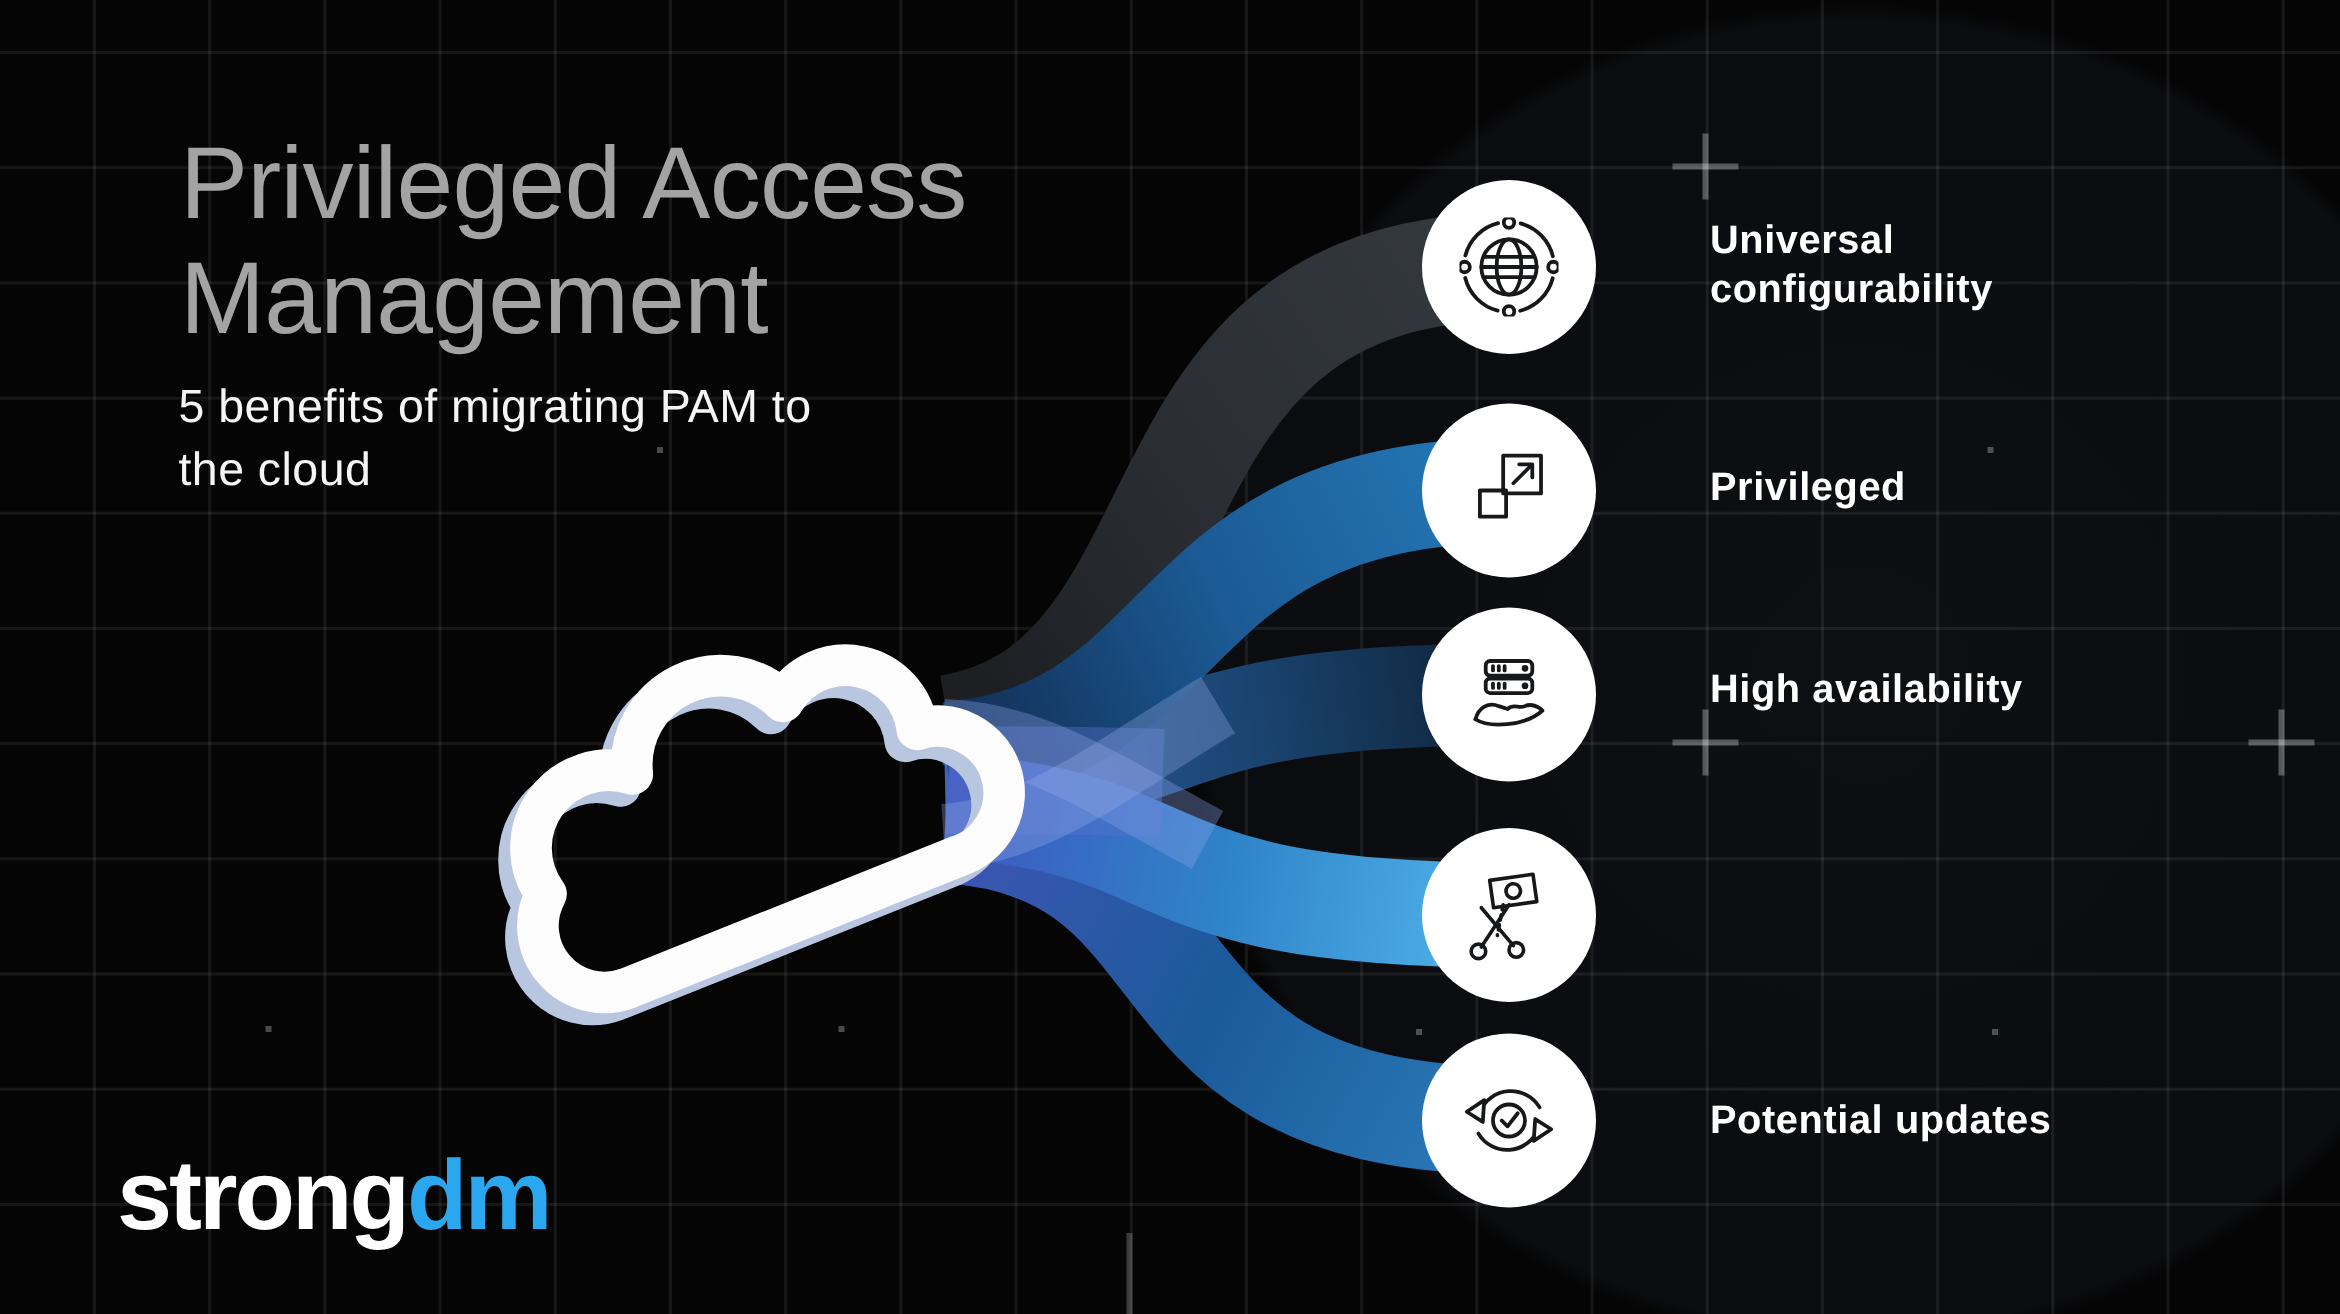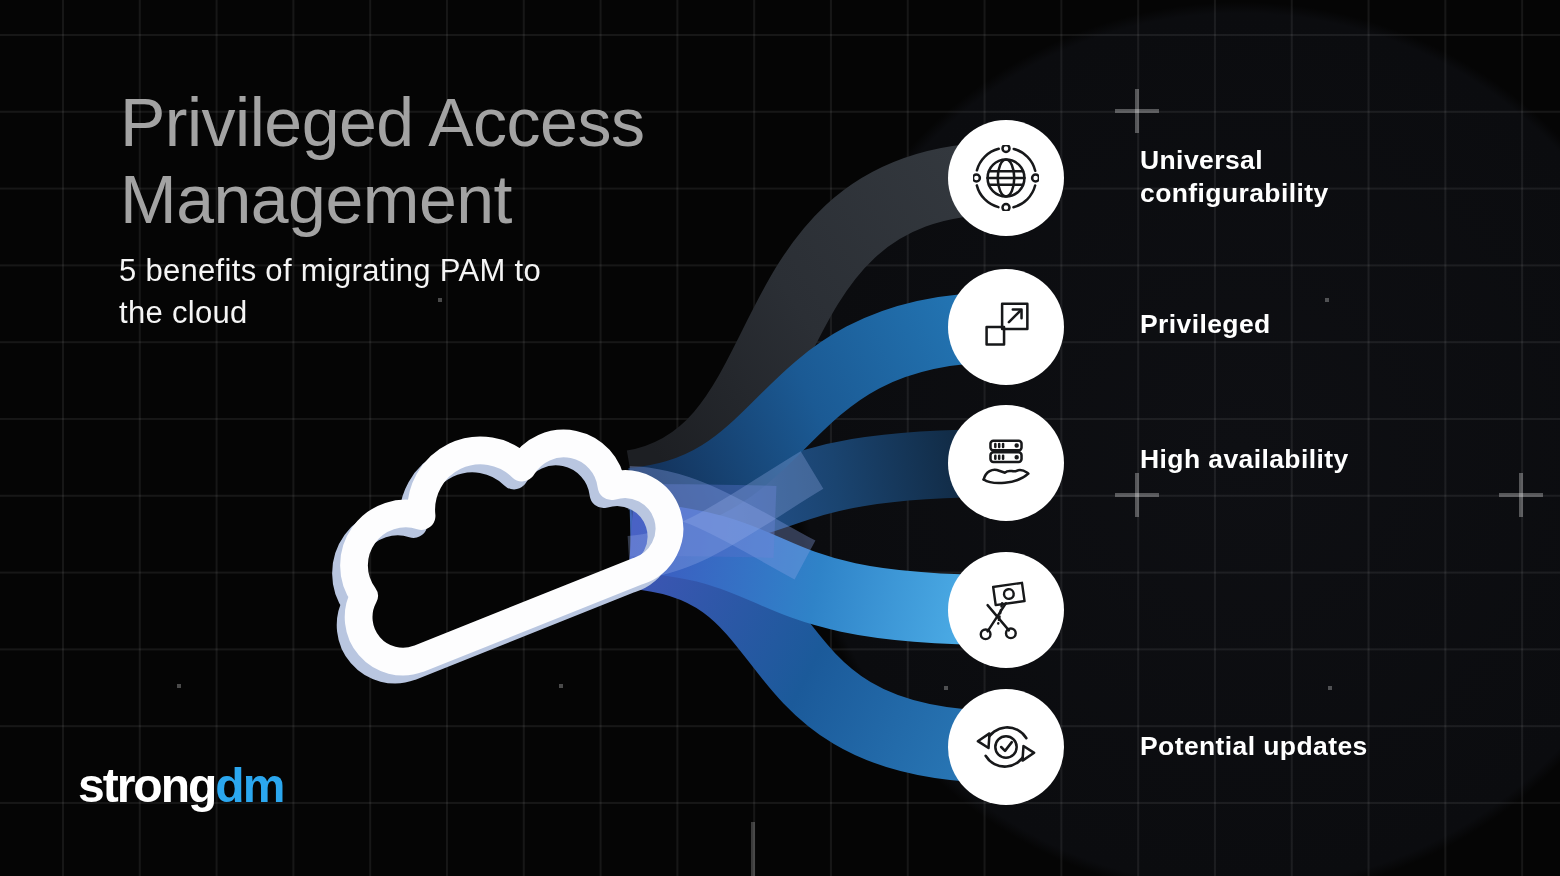--- a/index.html
+++ b/index.html
@@ -31,21 +31,21 @@
   .title{
     position:absolute;left:120px;top:84px;
     color:#a3a3a3;font-size:68px;font-weight:400;line-height:1.13;
     letter-spacing:-0.5px;white-space:pre-line;
   }
   .subtitle{
     position:absolute;left:119px;top:250px;
     color:#f5f5f5;font-size:31px;font-weight:400;line-height:1.36;
     letter-spacing:0.3px;white-space:pre-line;
   }
-  .logo{position:absolute;left:78px;top:758px;font-size:48px;font-weight:700;letter-spacing:-2px;}
+  .logo{position:absolute;left:78px;top:758px;font-size:66px;font-weight:700;letter-spacing:-2px;}
   .logo .w{color:#ffffff;}
   .logo .b{color:#2ba7ef;}
 
   .art{position:absolute;left:0;top:0;}
 
   .benefit-circle{
     position:absolute;left:948px;width:116px;height:116px;border-radius:50%;
     background:#ffffff;display:flex;align-items:center;justify-content:center;
   }
   .benefit-label{

